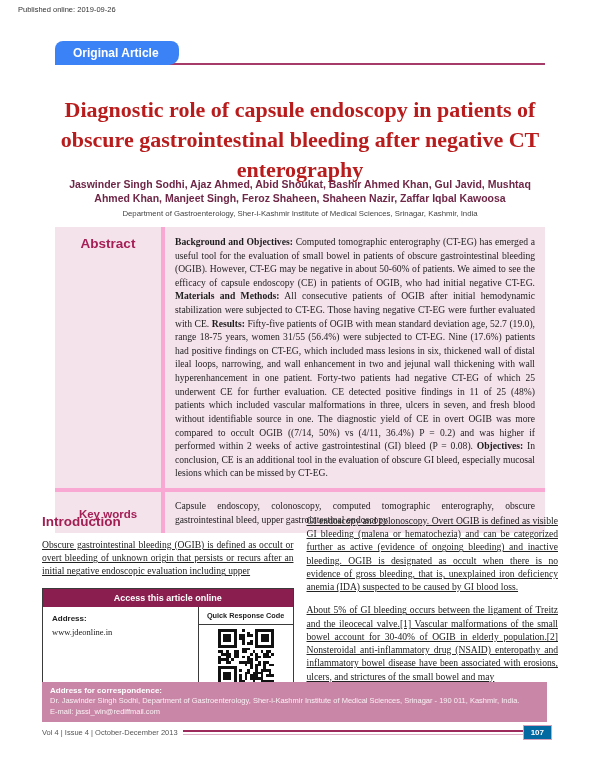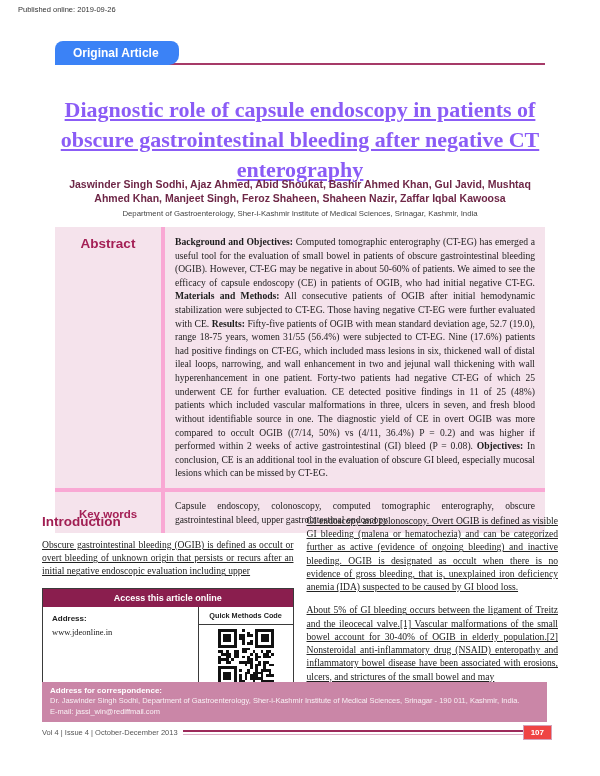--- a/index.html
+++ b/index.html
@@ -13,21 +13,21 @@
   }
   
   .tab-row{position:absolute;top:39px;left:55px;right:55px;height:24px;border-bottom:2px solid #a63a68;}
   .tab{
     position:absolute;left:0;bottom:-2px;background:#3b82f6;color:#fff;
     font:bold 12px "Liberation Sans",sans-serif;padding:5px 20px 5px 18px;
     border-radius:8px 8px 10px 0;
   }
   .title{
     position:absolute;top:80px;left:38px;right:38px;text-align:center;
-    font:bold 22px/1.36 "Liberation Serif",serif;color:#8b5cf6;text-decoration:underline;
+    font:bold 22px/1.36 "Liberation Serif",serif;color:#b91c1c;
   }
   .authors{
     position:absolute;top:177px;left:55px;right:55px;text-align:center;
     font:bold 10.5px/1.35 "Liberation Sans",sans-serif;color:#6e2747;
   }
   .affiliation{
     position:absolute;top:209px;left:55px;right:55px;text-align:center;
     font:7.8px "Liberation Sans",sans-serif;color:#444;
   }
   
@@ -83,21 +83,21 @@
   }
   .address-label{font:bold 8px "Liberation Sans",sans-serif;color:#fff;margin-bottom:1px;}
   .address-line{font:7.5px/1.4 "Liberation Sans",sans-serif;color:rgba(255,255,255,0.88);}
   
   .footer{position:absolute;top:724px;left:42px;right:48px;}
   .footer-journal{font:bold 10px "Liberation Sans",sans-serif;color:#8a1e4e;}
   .footer-row{display:flex;align-items:center;margin-top:1px;}
   .footer-issue{font:7.5px "Liberation Sans",sans-serif;color:#555;white-space:nowrap;}
   .footer-rule{flex:1;height:2px;border-top:2px solid #9c2a5a;border-bottom:1px solid #dcb0c5;margin-left:5px;}
   .footer-page{
-    background:#ef4444;color:#fff;font:bold 8px "Liberation Sans",sans-serif;
+    background:#0369a1;color:#fff;font:bold 8px "Liberation Sans",sans-serif;
     padding:2px 7px;border:1px solid #d3a2ba;
   }
 </style>
 </head>
 <body>
 
 <div class="published">Published online: 2019-09-26</div>
 
 <div class="tab-row">
   <div class="tab">Original Article</div>
@@ -133,21 +133,21 @@
     <div class="access-box">
       <div class="access-header">Access this article online</div>
       <div class="access-grid">
         <div class="access-left">
           <div class="access-cell">
             <div class="access-label">Address:</div>
             <div class="access-value">www.jdeonline.in</div>
           </div>
         </div>
         <div class="access-right">
-          <div class="qr-label">Quick Methods Code</div>
+          <div class="qr-label">Quick Response Code</div>
           <div class="qr-wrap">
             <svg id="qr-svg" viewBox="0 0 21 21" width="56" height="56" fill="#111" shape-rendering="crispEdges">
                 <rect x="9" y="0" width="1" height="1"></rect>
                 <rect x="11" y="1" width="1" height="1"></rect>
                 <rect x="8" y="2" width="1" height="1"></rect>
                 <rect x="9" y="2" width="1" height="1"></rect>
                 <rect x="11" y="2" width="1" height="1"></rect>
                 <rect x="12" y="2" width="1" height="1"></rect>
                 <rect x="8" y="3" width="1" height="1"></rect>
                 <rect x="9" y="3" width="1" height="1"></rect>

